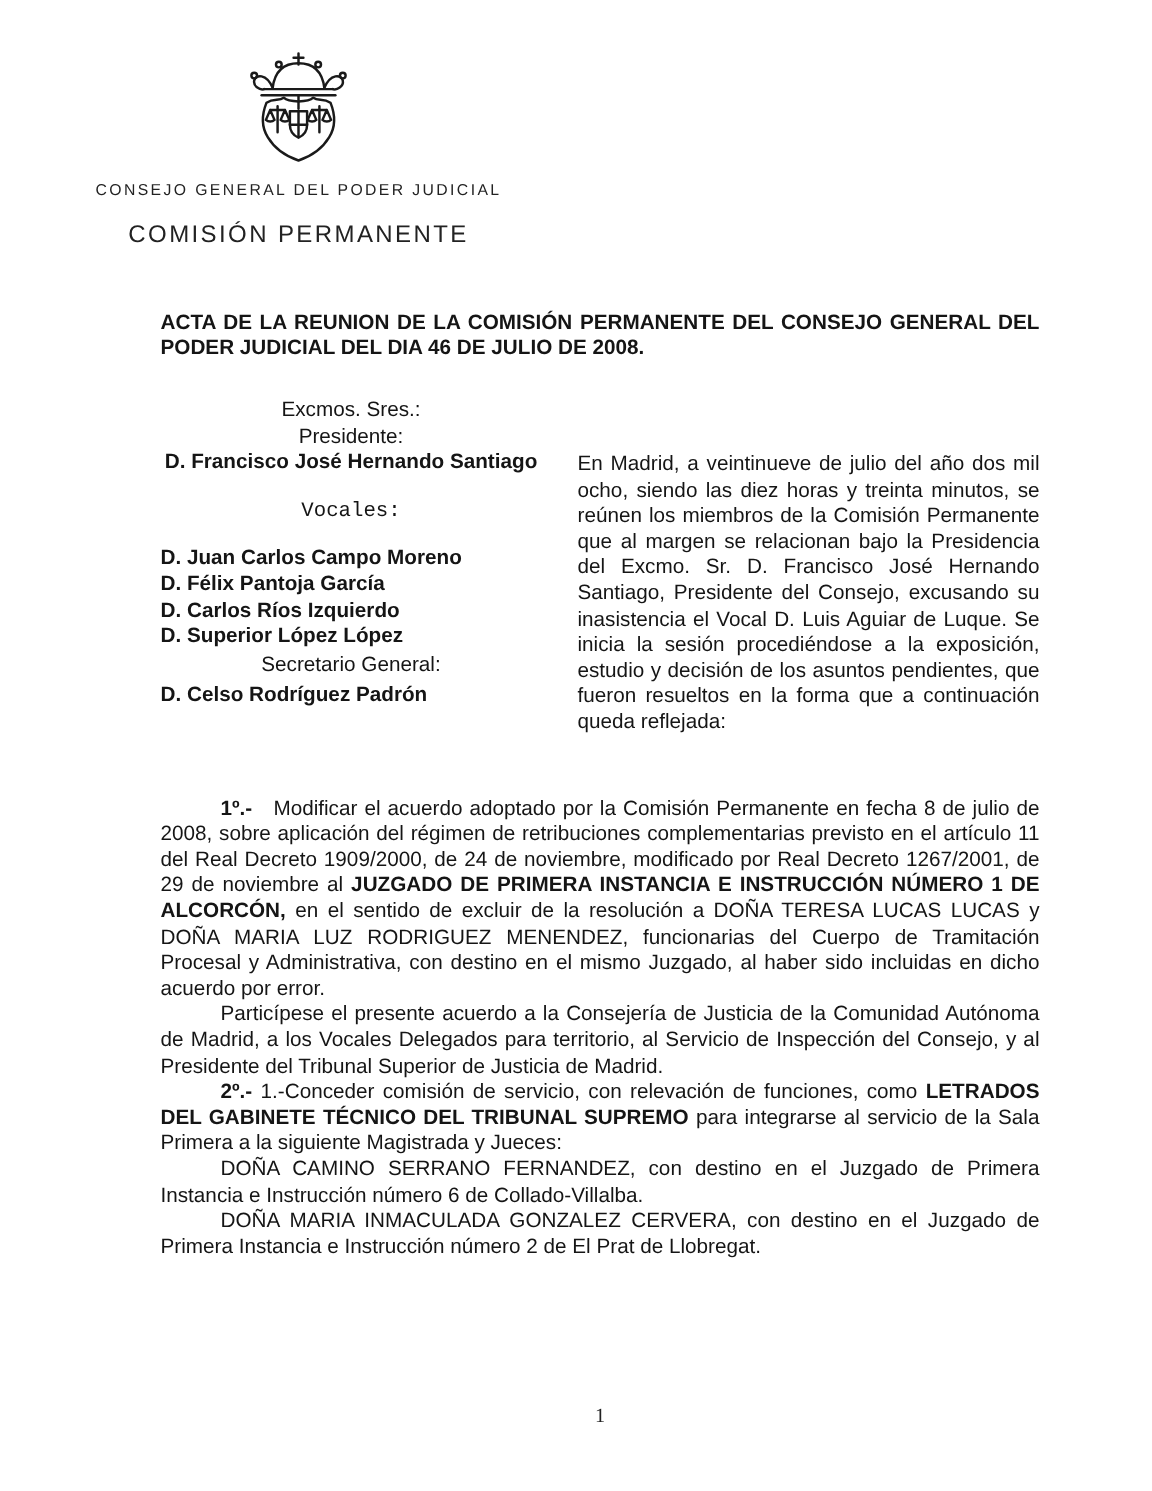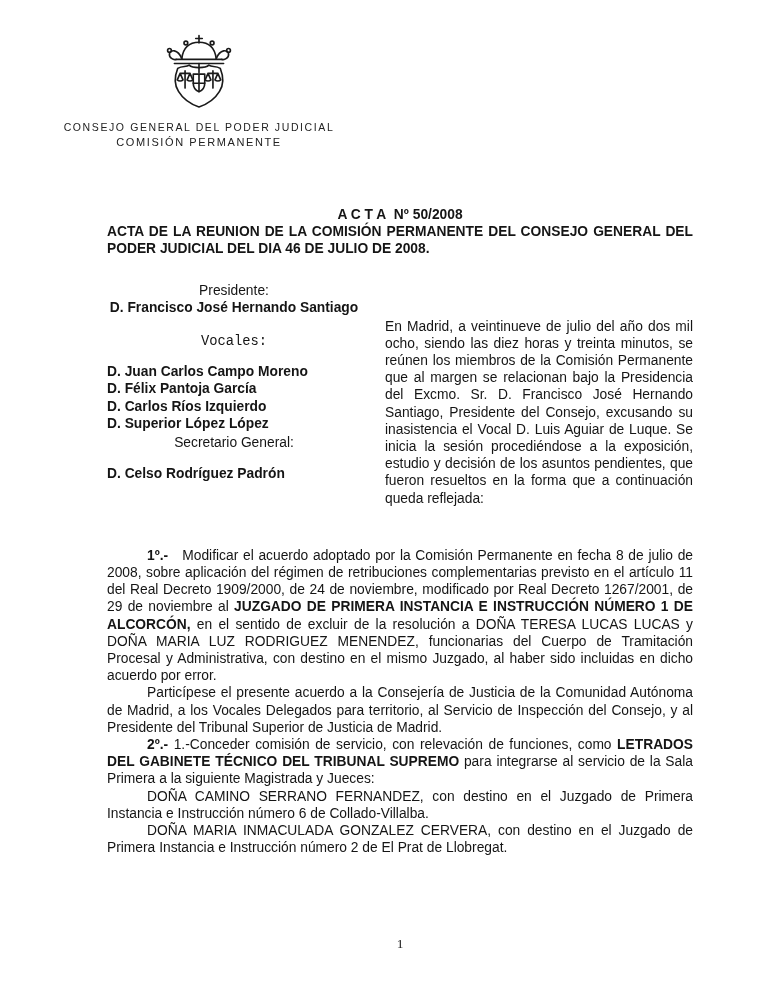--- a/index.html
+++ b/index.html
@@ -19,21 +19,21 @@
 
   
   .letterhead {
     position:absolute;
     left:38px; top:34px;
     width:322px;
     text-align:center;
   }
   .emblem { display:block; margin:0 auto; width:82px; height:82px; }
   .org-name  { margin-top:5px; font-size:10.5px; letter-spacing:1.6px; color:#222; white-space:nowrap; }
-  .org-sub   { margin-top:3px; font-size:11px; letter-spacing:1.6px; color:#222; }
+  .org-sub   { margin-top:15px; font-size:16px; letter-spacing:1.6px; color:#222; }
 
   
   .doc-main {
     position:absolute;
     left:107px; top:206px;
     width:586px;
     font-size:13.8px;
     line-height:17.2px;
   }
   .title-num  { text-align:center; font-weight:bold; }
@@ -41,21 +41,21 @@
 
   
   .attendees { display:flex; justify-content:space-between; margin-top:24px; }
   .col-left  { width:254px; }
   .col-right { width:308px; margin-top:36px; text-align:justify; }
   .center { text-align:center; }
   .bold   { font-weight:bold; }
   .vocales-label   { margin-top:17px;font-family:Liberation Mono, monospace; }
   .vocales-list    { margin-top:13px; font-weight:bold; }
   .secretary-label { margin-top:2px; }
-  .secretary-name  { margin-top:14px; }
+  .secretary-name  { margin-top:3px; }
 
   
   .agreements { margin-top:40px; }
   .body-para  { text-align:justify; text-indent:40px; }
   .body-para.gap-before { }
   .body-para .b { font-weight:bold; }
 
   
   .page-footer {
     position:absolute;
@@ -101,25 +101,25 @@
         <path d="M43 49 h14 v11 c0 6 -3.5 9 -7 10.5 c-3.5 -1.5 -7 -4.5 -7 -10.5 Z"></path>
         <path d="M50 49 v21 M43 60 h14"></path>
       </g>
     </svg>
     <div class="org-name">CONSEJO GENERAL DEL PODER JUDICIAL</div>
     <div class="org-sub">COMISIÓN PERMANENTE</div>
   </header>
 
   <main class="doc-main">
 
-    <div class="title-num">A C T A&nbsp; Nº 50/2008</div>
     <div class="title-main">ACTA DE LA REUNION DE LA COMISIÓN PERMANENTE DEL CONSEJO GENERAL DEL PODER JUDICIAL DEL DIA 46 DE JULIO DE 2008.</div>
 
     <section class="attendees">
       <div class="col-left">
+        <div class="center">Excmos. Sres.:</div>
         <div class="center">Presidente:</div>
         <div class="center bold">D. Francisco José Hernando Santiago</div>
         <div class="center vocales-label">Vocales:</div>
         <div class="vocales-list">
             <div>D. Juan Carlos Campo Moreno</div>
             <div>D. Félix Pantoja García</div>
             <div>D. Carlos Ríos Izquierdo</div>
             <div>D. Superior López López</div>
           </div>
         <div class="center secretary-label">Secretario General:</div>

